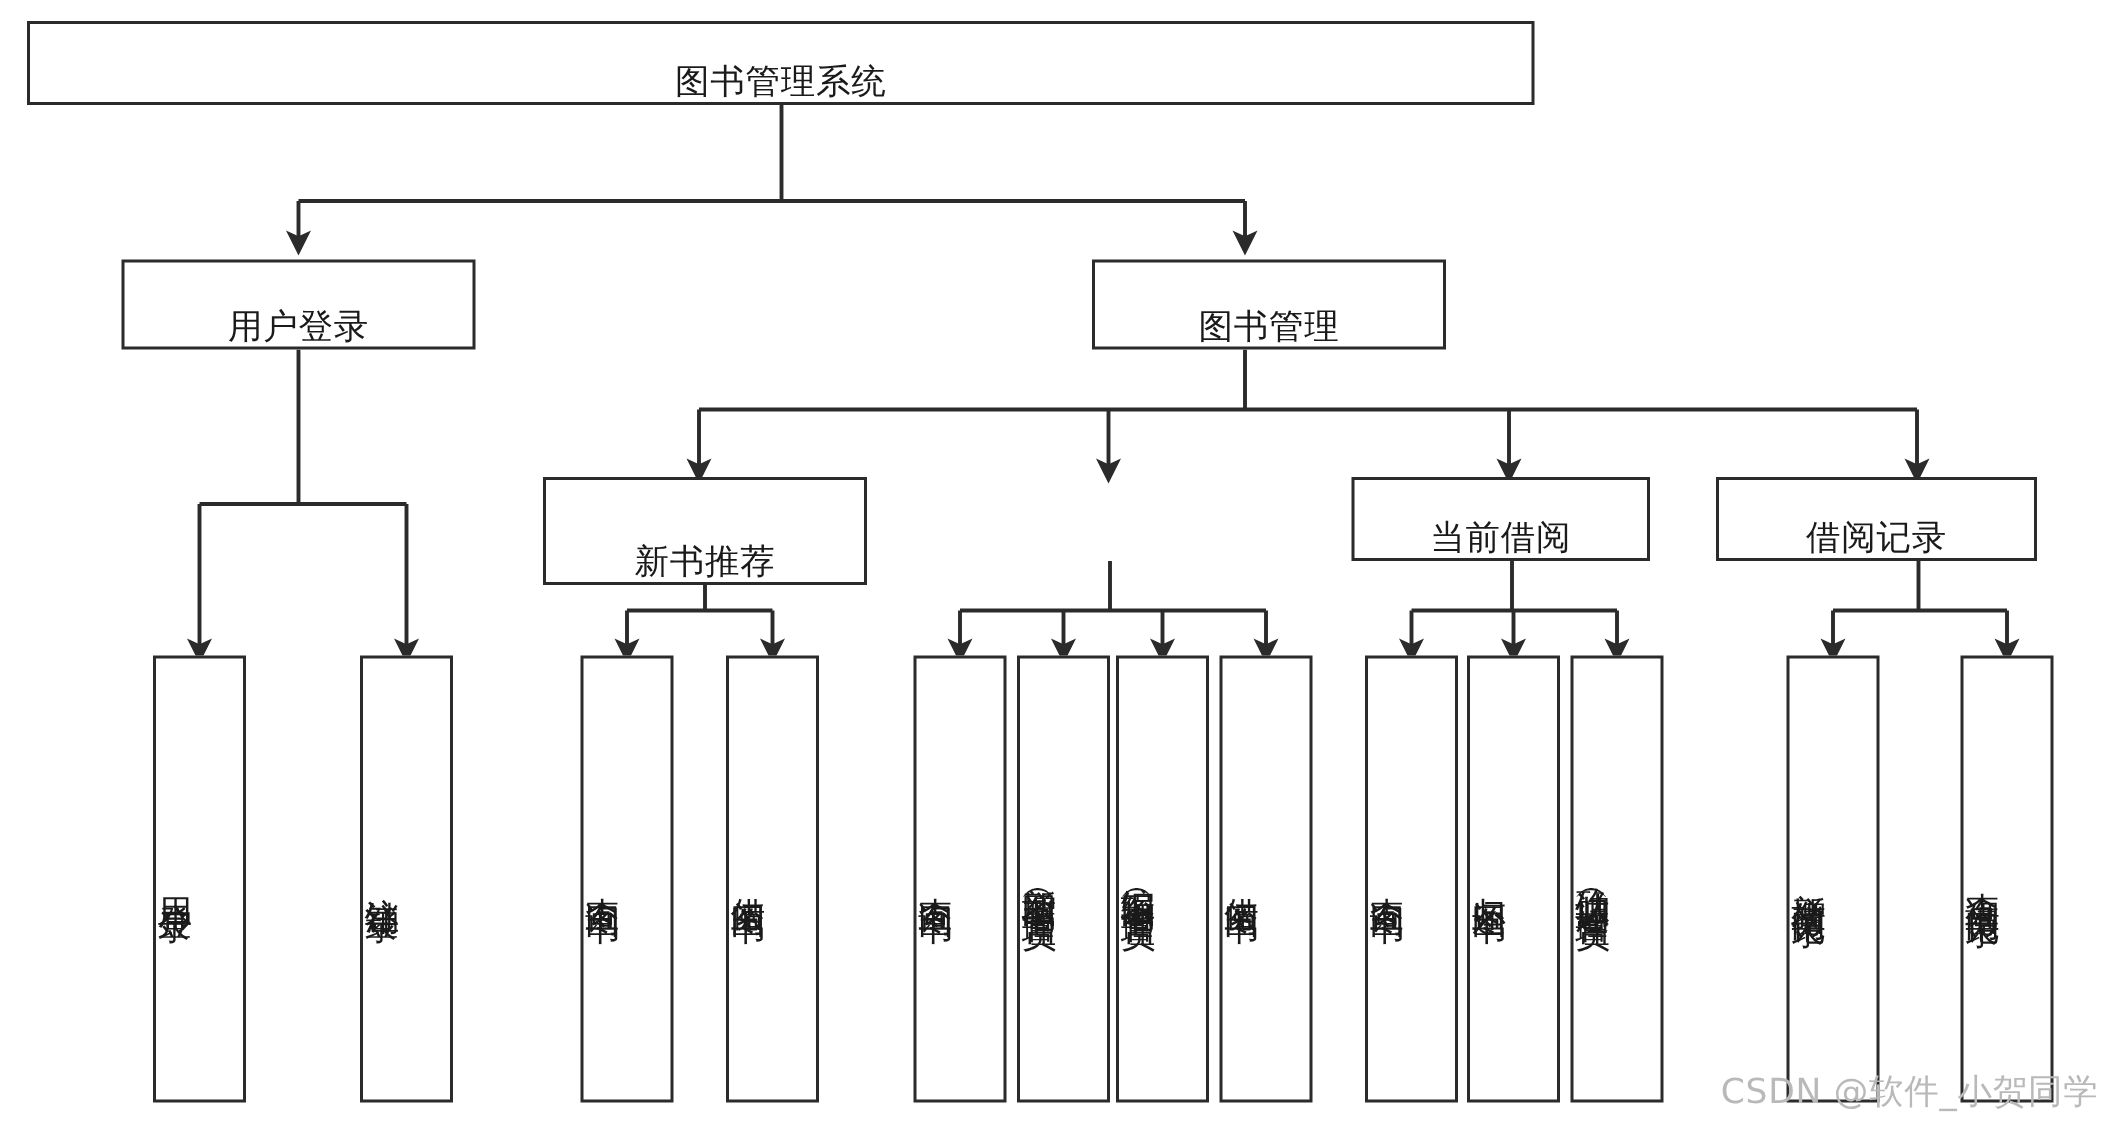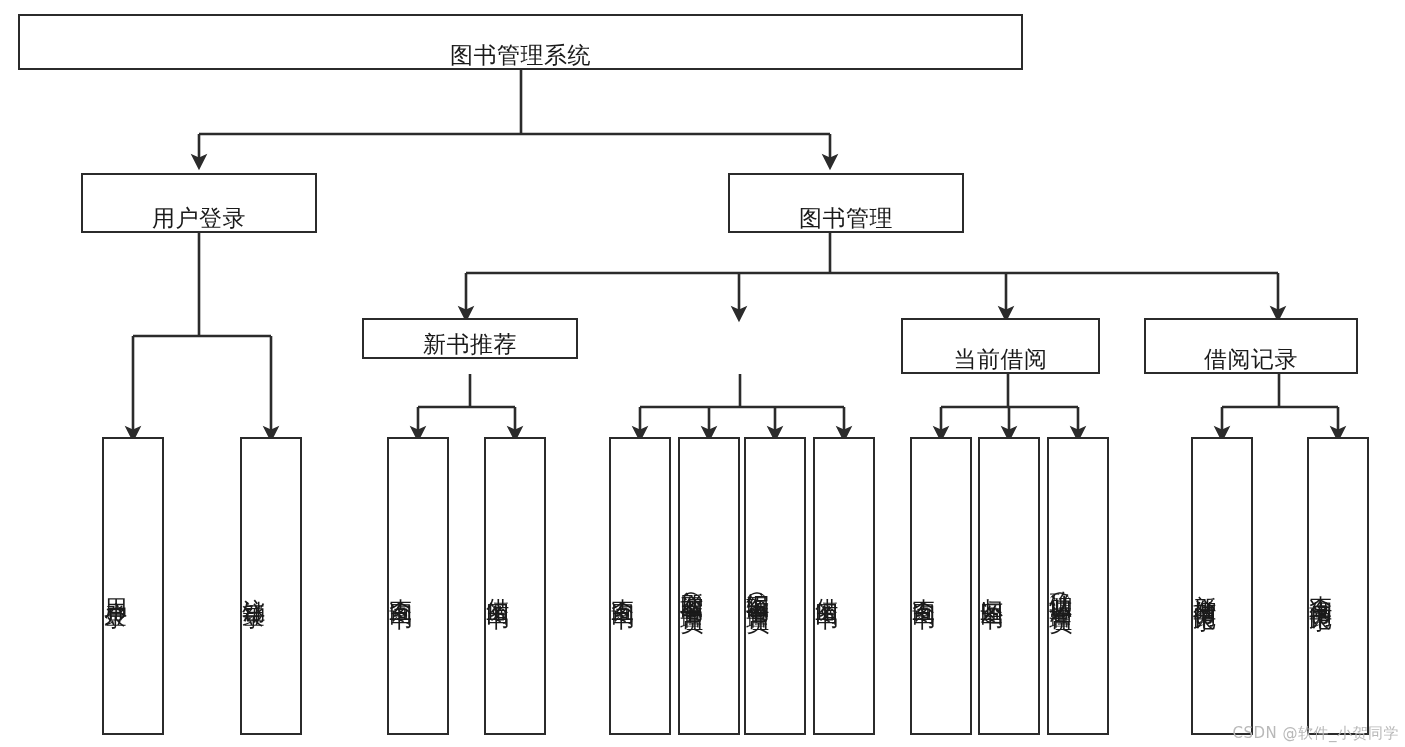--- a/index.html
+++ b/index.html
@@ -52,21 +52,21 @@
   }
   .node.vertical .vtext {
     writing-mode: vertical-rl;
     text-orientation: upright;
     white-space: nowrap;
   }
   #watermark {
     position: absolute;
     right: 6px;
     bottom: 4px;
-    font-size: 15px;
+    font-size: 23px;
     color: #b9b9b9;
     letter-spacing: 0.5px;
     z-index: 5;
     white-space: nowrap;
   }
 </style>
 </head>
 <body>
 
 <div id="diagram-root">
@@ -126,21 +126,21 @@
     <span>图书管理系统</span>
   </div>
 
   <div class="node horizontal" style="left:81px; top:173px; width:236px; height:60px;">
     <span>用户登录</span>
   </div>
   <div class="node horizontal" style="left:728px; top:173px; width:236px; height:60px;">
     <span>图书管理</span>
   </div>
 
-  <div class="node horizontal" style="left:362px; top:318px; width:216px; height:41px;">
+  <div class="node horizontal" style="left:362px; top:318px; width:216px; height:72px;">
     <span>新书推荐</span>
   </div>
   <div class="node horizontal" style="left:901px; top:318px; width:199px; height:56px;">
     <span>当前借阅</span>
   </div>
   <div class="node horizontal" style="left:1144px; top:318px; width:214px; height:56px;">
     <span>借阅记录</span>
   </div>
 
   <div class="node vertical" style="left:102px; top:437px; width:62px; height:298px;">

